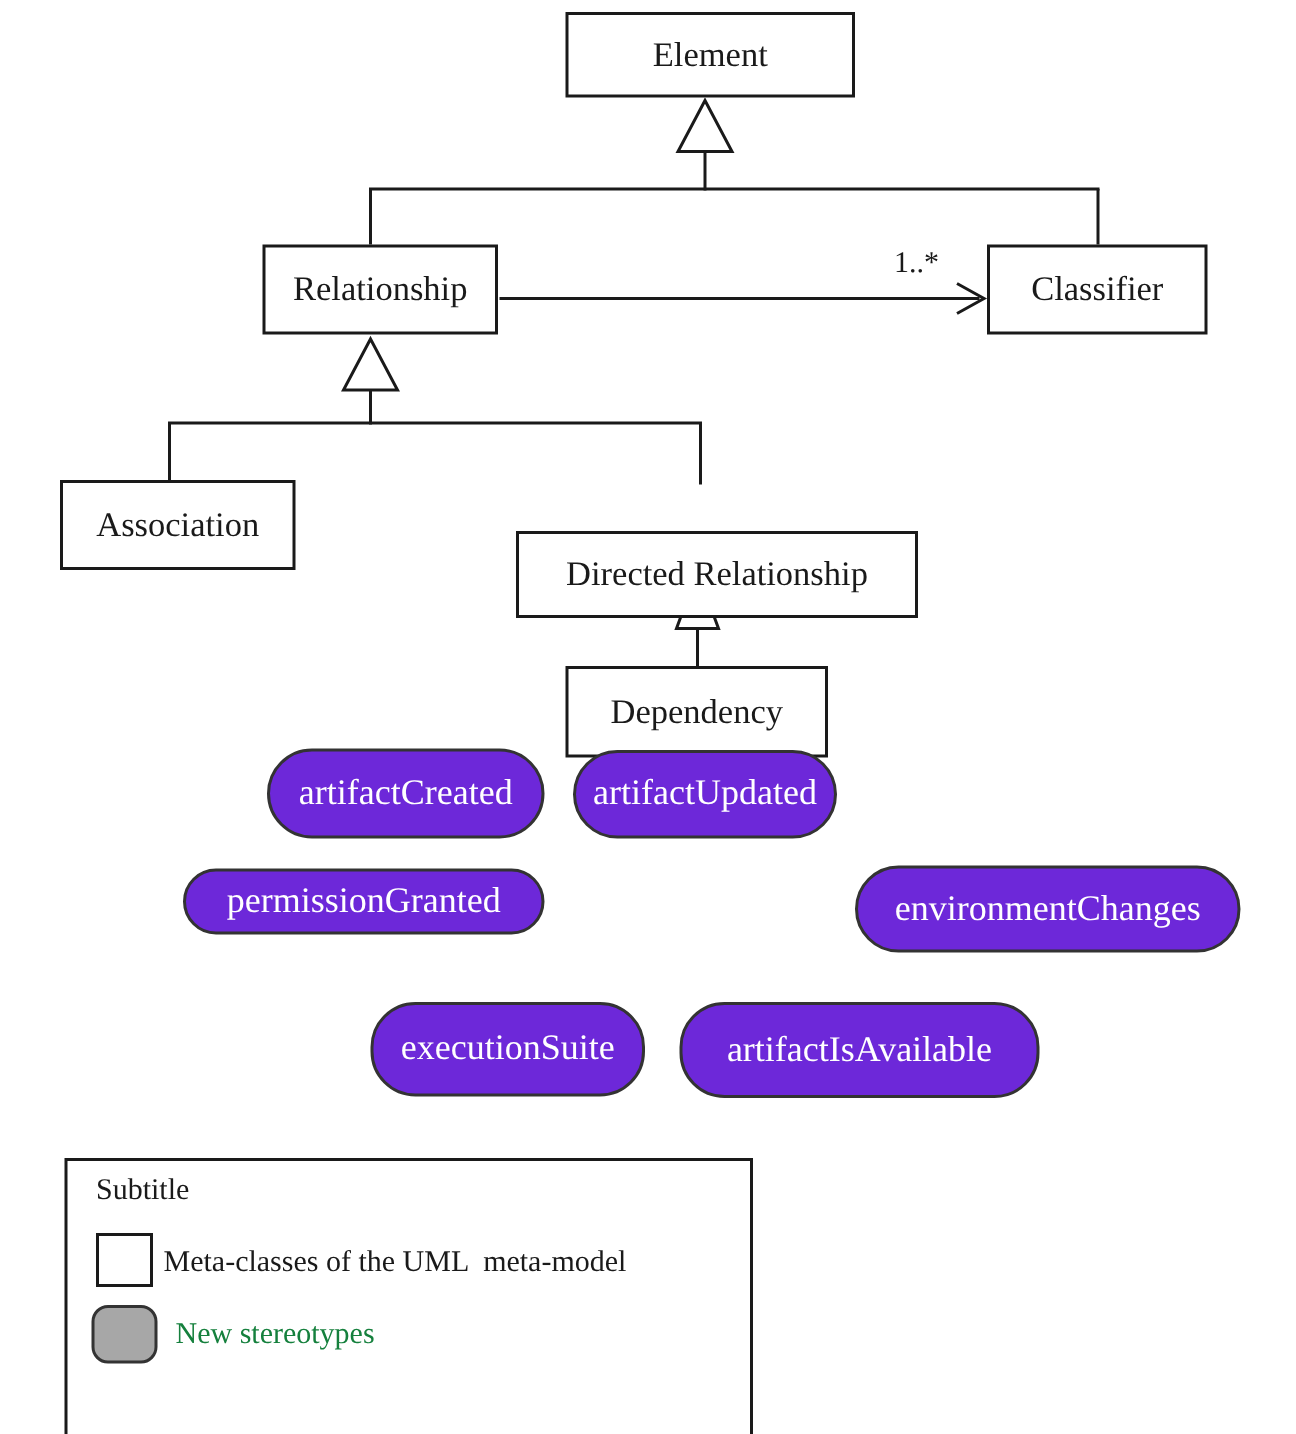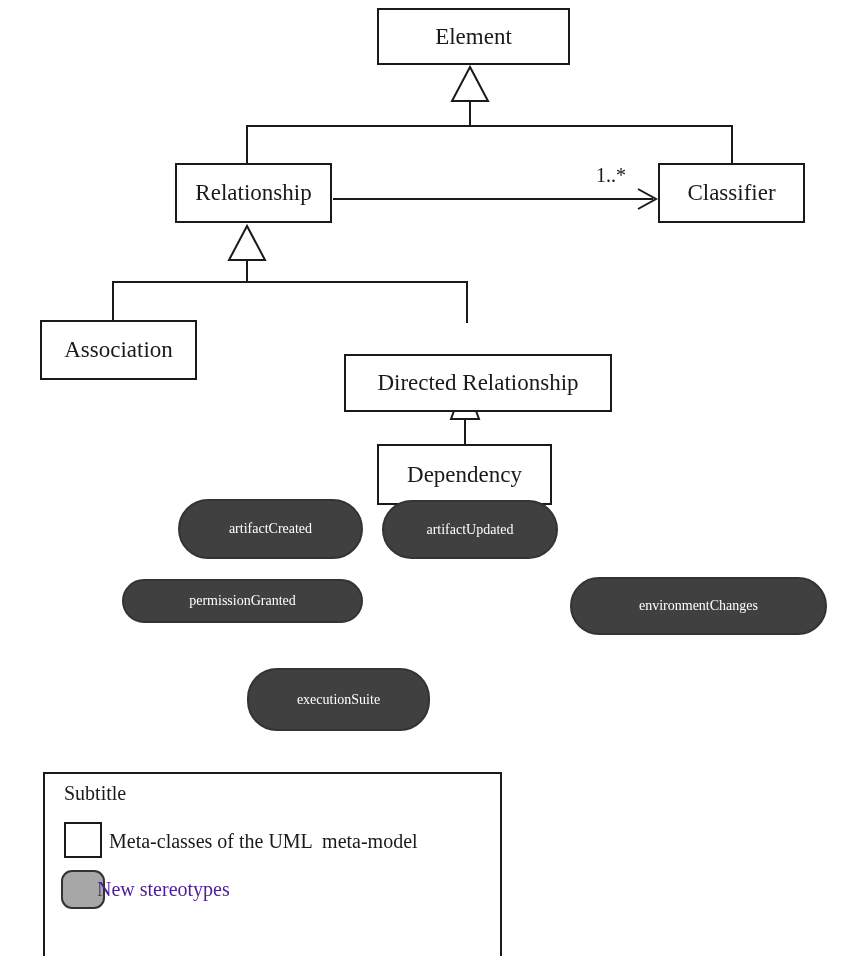--- a/index.html
+++ b/index.html
@@ -32,27 +32,27 @@
   }
   .box-element   { left: 377px; top: 8px;   width: 193px; height: 57px; }
   .box-relationship { left: 175px; top: 163px; width: 157px; height: 60px; }
   .box-classifier   { left: 658px; top: 163px; width: 147px; height: 60px; }
   .box-association  { left: 40px;  top: 320px; width: 157px; height: 60px; }
   .box-directed     { left: 344px; top: 322px; width: 268px; height: 58px; margin-top: 32px; }
   .box-dependency   { left: 377px; top: 444px; width: 175px; height: 61px; text-align: right; }
 
   .stereotype {
     position: absolute;
-    background: #404040;
+    background: #6d28d9;
     border: 2px solid #333333;
     border-radius: 30px;
     display: flex;
     align-items: center;
     justify-content: center;
-    font-size: 14px;
+    font-size: 24px;
     color: #ffffff;
     z-index: 3;
     box-sizing: border-box;
     white-space: nowrap;
   }
   .st-created  { left: 178px; top: 499px; width: 185px; height: 60px; }
   .st-updated  { left: 382px; top: 500px; width: 176px; height: 59px; }
   .st-removed  { left: 570px; top: 502px; width: 205px; height: 57px; }
   .st-granted  { left: 122px; top: 579px; width: 241px; height: 44px; }
   .st-login    { left: 377px; top: 577px; width: 180px; height: 58px; }
@@ -102,23 +102,23 @@
   }
   .legend-label-1 {
     position: absolute;
     left: 64px; top: 56px;
     font-size: 20px;
     color: #1a1a1a;
     white-space: pre;
   }
   .legend-label-2 {
     position: absolute;
-    left: 52px; top: 104px;
+    left: 72px; top: 104px;
     font-size: 20px;
-    color: #4c1d95;
+    color: #15803d;
     white-space: pre;
   }
 </style>
 </head>
 <body>
 
 <div id="canvas">
 
   <svg id="connector-layer" viewBox="0 0 864 956" xmlns="http://www.w3.org/2000/svg">
 
@@ -175,20 +175,23 @@
   </div>
   <div class="stereotype st-granted">
     <span>permissionGranted</span>
   </div>
   <div class="stereotype st-env">
     <span>environmentChanges</span>
   </div>
   <div class="stereotype st-exec">
     <span>executionSuite</span>
   </div>
+  <div class="stereotype st-avail">
+    <span>artifactIsAvailable</span>
+  </div>
 
   <div class="legend">
     <div class="legend-title">Subtitle</div>
     <div class="legend-swatch-box"></div>
     <div class="legend-label-1">Meta-classes of the UML  meta-model</div>
     <div class="legend-swatch-ellipse"></div>
     <div class="legend-label-2">New stereotypes</div>
   </div>
 
 </div>

